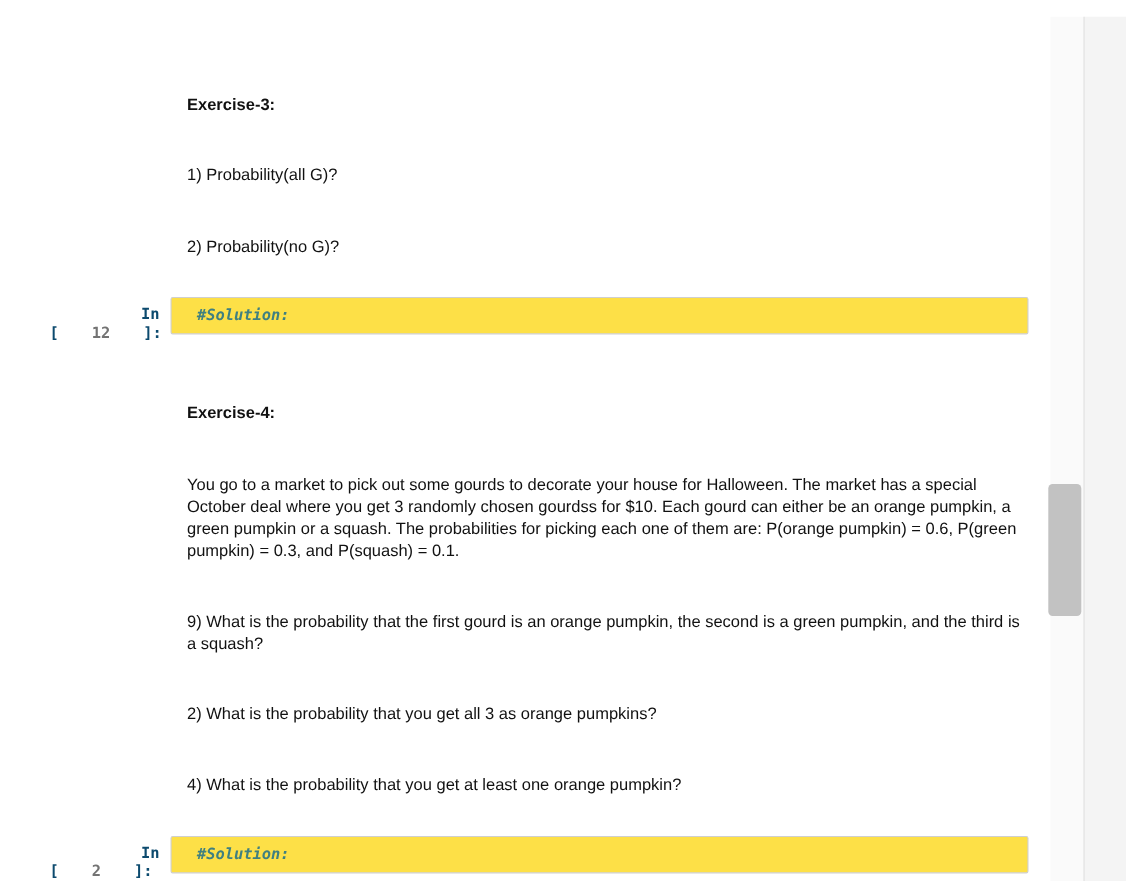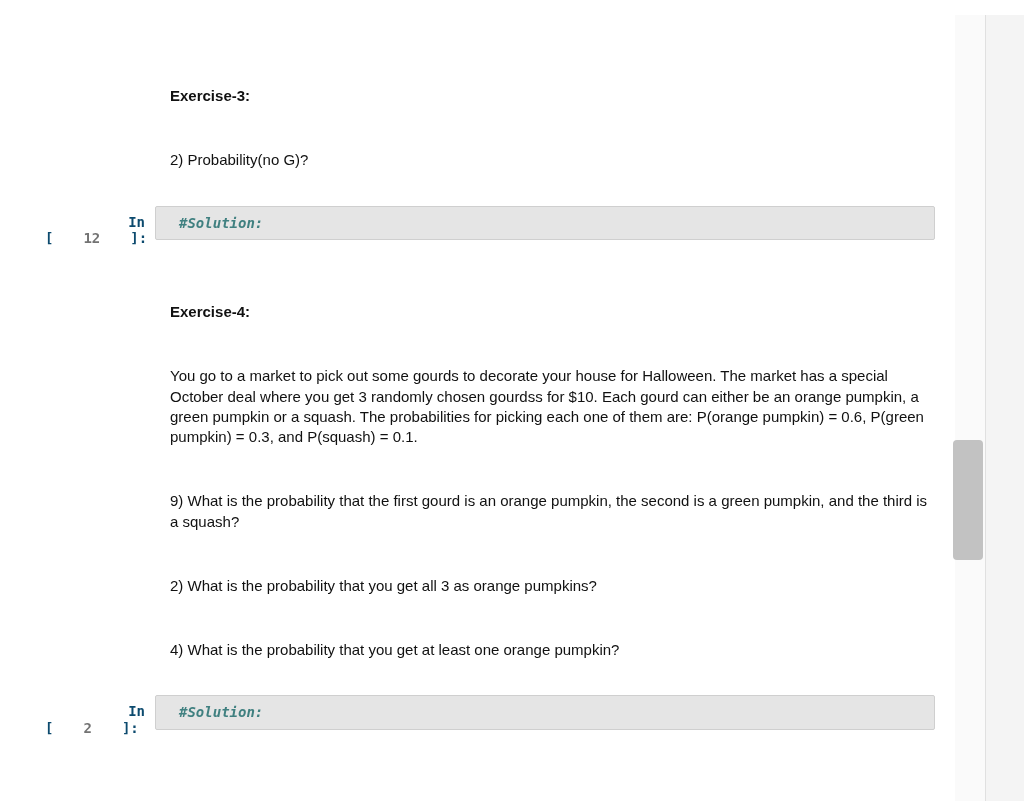--- a/index.html
+++ b/index.html
@@ -78,21 +78,21 @@
       color: #0c4a6e;
       font-weight: bold;
     }
     .prompt-num {
       color: #737373;
       font-weight: bold;
     }
     .code-input {
       flex: 1;
       margin-right: 30px;
-      background: #e5e5e5;
+      background: #fde047;
       border: 1px solid #cfcfcf;
       border-radius: 2px;
       padding: 7px 8px;
       font-family: "Menlo", "Monaco", "DejaVu Sans Mono", monospace;
       font-size: 14px;
       line-height: 1.3;
       min-height: 32px;
     }
     .code-input.small {
       min-height: 28px;
@@ -125,20 +125,21 @@
     }
   </style>
 </head>
 <body>
 
 <div class="viewport">
 
   <div class="cell text-cell">
     <div class="text-content">
       <p class="heading first">Exercise-3:</p>
+      <p>1) Probability(all G)?</p>
       <p>2) Probability(no G)?</p>
     </div>
   </div>
 
   <div class="cell code-cell">
     <div class="prompt">
       <span class="prompt-in">In [</span><span class="prompt-num">12</span><span class="prompt-in">]:</span>
     </div>
     <div class="code-input">
       <span class="comment">#Solution:</span>

